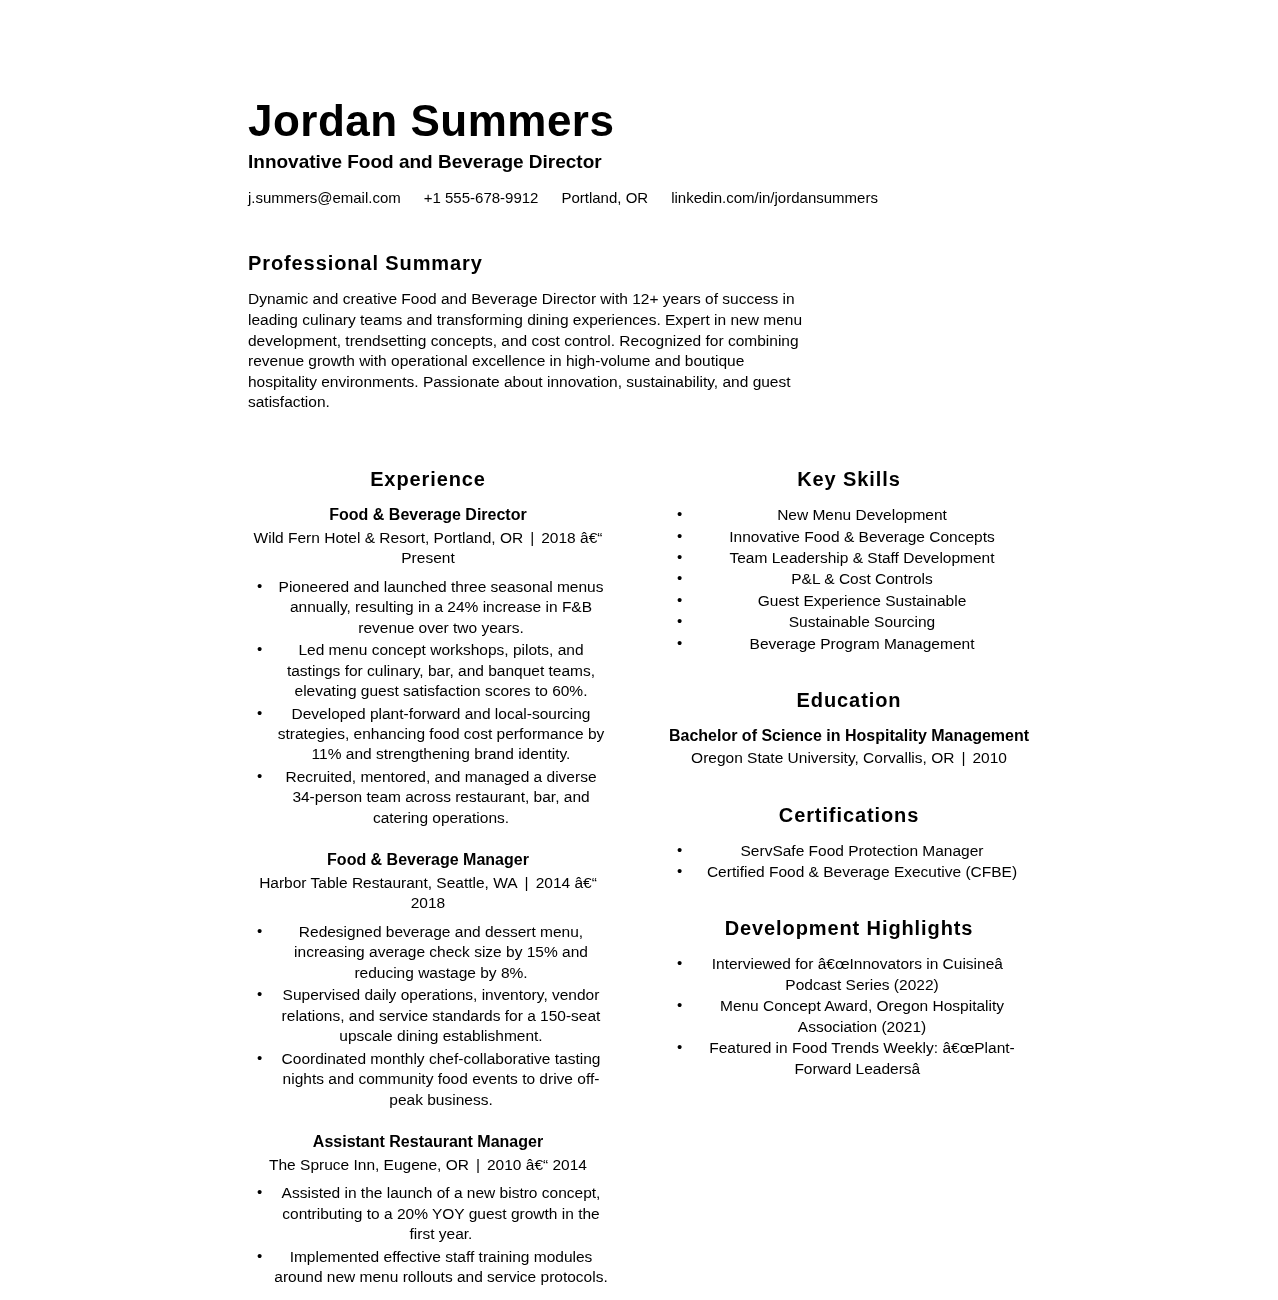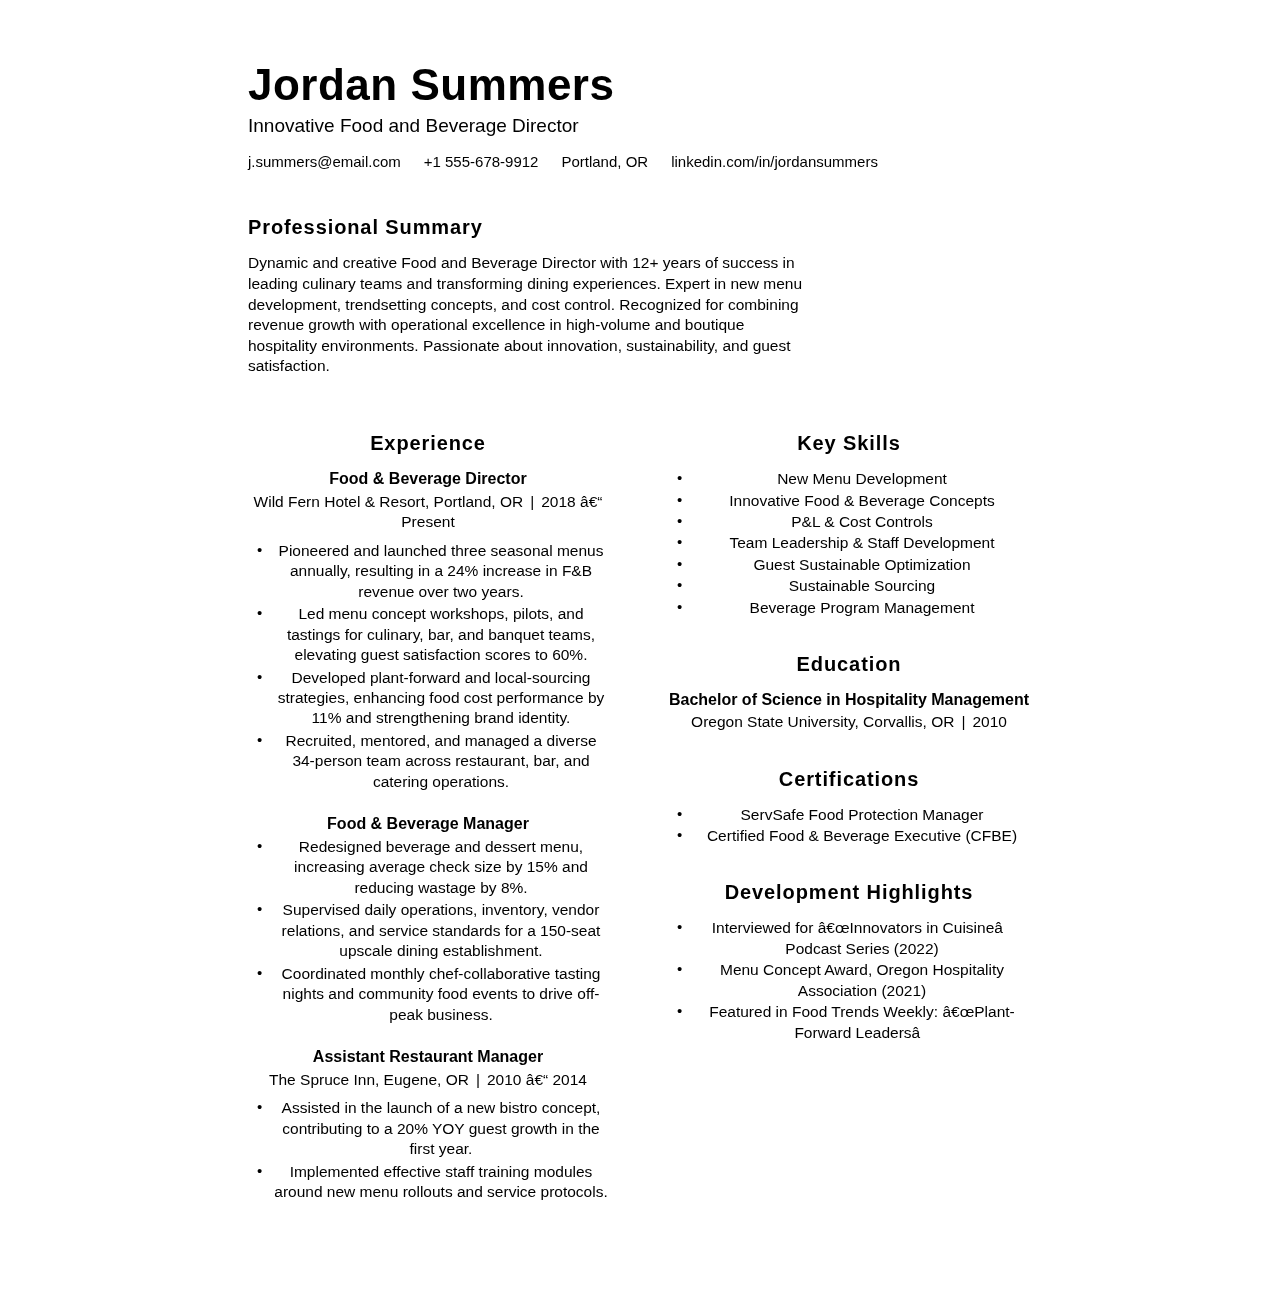--- a/index.html
+++ b/index.html
@@ -13,36 +13,36 @@
     height: 1300px;
     font-family: "Liberation Sans", sans-serif;
     color: #000000;
     -webkit-font-smoothing: none;
   }
   .page {
     position: relative;
     width: 1059px;
     height: 1300px;
     box-sizing: border-box;
-    padding: 62px 248px 0 248px;
+    padding: 98px 248px 0 248px;
     background: #ffffff;
   }
 
   
   .header { margin: 0 0 0 0; }
   .name {
     font-size: 44px;
     font-weight: bold;
     letter-spacing: 0.5px;
     line-height: 1.05;
     margin: 0 0 6px 0;
   }
   .tagline {
     font-size: 19px;
-    font-weight: normal;
+    font-weight: bold;
     line-height: 1.25;
     margin: 0 0 14px 0;
   }
   .contact-line {
     font-size: 15px;
     line-height: 1.3;
     margin: 0;
     white-space: nowrap;
   }
   .contact-item { display: inline; }
@@ -198,20 +198,21 @@
           <ul class="bullets">
             <li>Pioneered and launched three seasonal menus annually, resulting in a 24% increase in F&amp;B revenue over two years.</li>
             <li>Led menu concept workshops, pilots, and tastings for culinary, bar, and banquet teams, elevating guest satisfaction scores to 60%.</li>
             <li>Developed plant-forward and local-sourcing strategies, enhancing food cost performance by 11% and strengthening brand identity.</li>
             <li>Recruited, mentored, and managed a diverse 34-person team across restaurant, bar, and catering operations.</li>
           </ul>
         </div>
 
         <div class="exp-entry">
           <div class="exp-title">Food &amp; Beverage Manager</div>
+          <div class="exp-meta"><span>Harbor Table Restaurant, Seattle, WA</span><span class="sep">|</span><span>2014 â€“ 2018</span></div>
           <ul class="bullets">
             <li>Redesigned beverage and dessert menu, increasing average check size by 15% and reducing wastage by 8%.</li>
             <li>Supervised daily operations, inventory, vendor relations, and service standards for a 150-seat upscale dining establishment.</li>
             <li>Coordinated monthly chef-collaborative tasting nights and community food events to drive off-peak business.</li>
           </ul>
         </div>
 
         <div class="exp-entry">
           <div class="exp-title">Assistant Restaurant Manager</div>
           <div class="exp-meta"><span>The Spruce Inn, Eugene, OR</span><span class="sep">|</span><span>2010 â€“ 2014</span></div>
@@ -226,23 +227,23 @@
 
     <div class="col-gap"></div>
 
     <div class="col-right">
 
       <div class="side-section skills">
         <h2 class="section-heading">Key Skills</h2>
         <ul class="plain-bullets">
           <li>New Menu Development</li>
           <li>Innovative Food &amp; Beverage Concepts</li>
+          <li>Team Leadership &amp; Staff Development</li>
           <li>P&amp;L &amp; Cost Controls</li>
-          <li>Team Leadership &amp; Staff Development</li>
-          <li>Guest Sustainable Optimization</li>
+          <li>Guest Experience Sustainable</li>
           <li>Sustainable Sourcing</li>
           <li>Beverage Program Management</li>
         </ul>
       </div>
 
       <div class="side-section education">
         <h2 class="section-heading">Education</h2>
         <div class="edu-degree">Bachelor of Science in Hospitality Management</div>
         <div class="edu-meta"><span>Oregon State University, Corvallis, OR</span><span class="sep">|</span><span>2010</span></div>
       </div>

